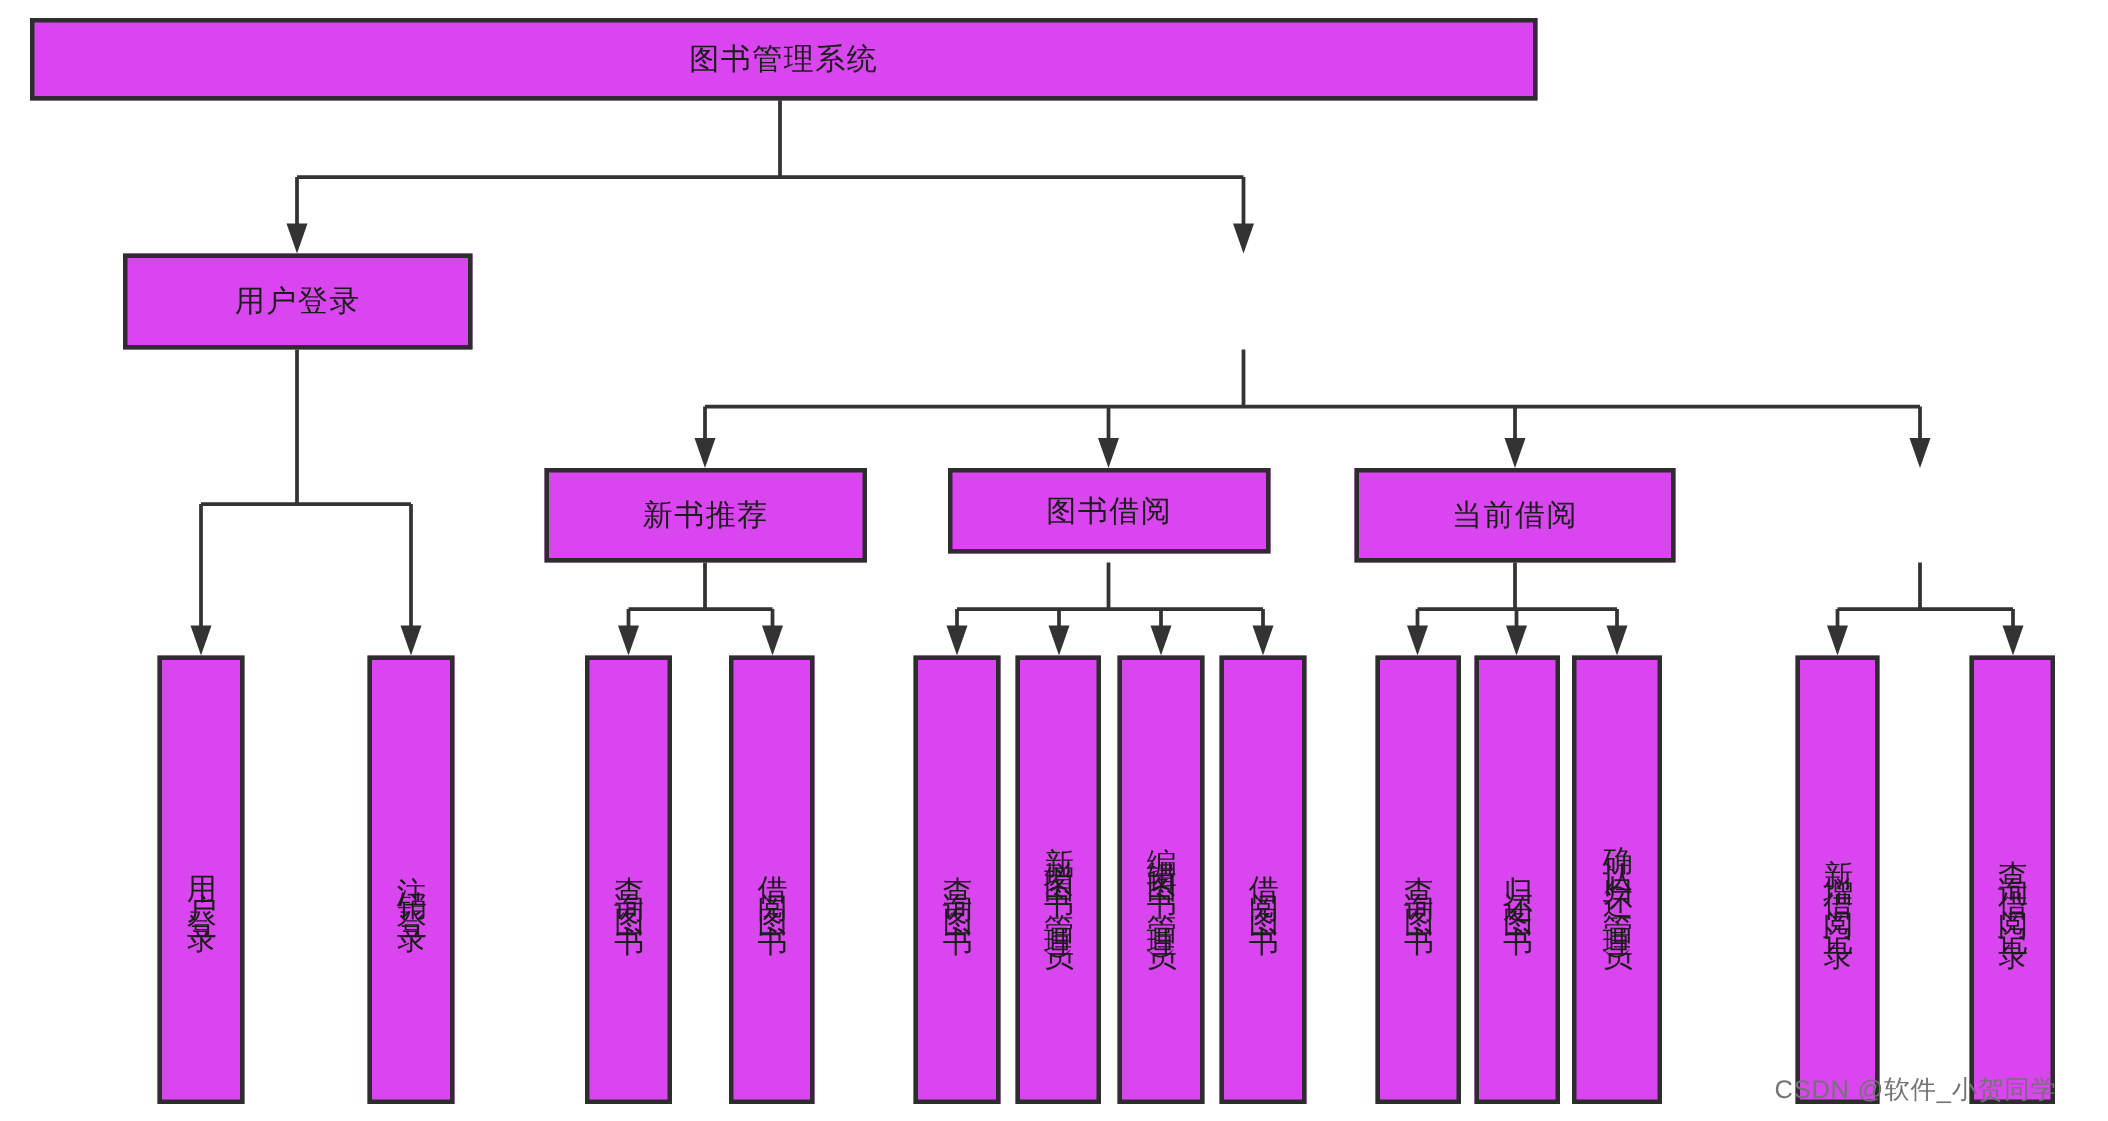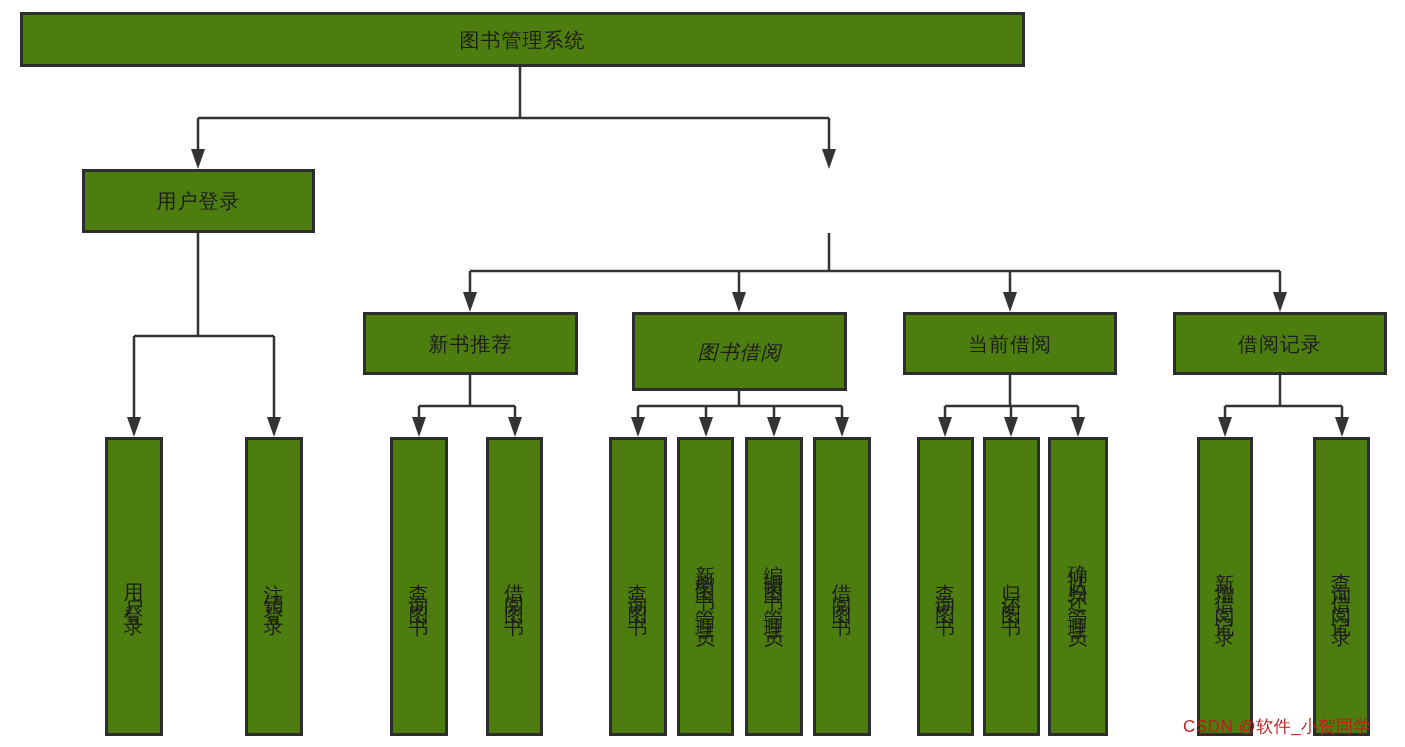--- a/index.html
+++ b/index.html
@@ -16,42 +16,42 @@
   }
   #connectors {
     position: absolute;
     left: 0; top: 0;
     width: 1405px;
     height: 747px;
   }
   .node {
     position: absolute;
     box-sizing: border-box;
-    background: #4d7c0f;
+    background: #d946ef;
     border: 3px solid #2d2d2d;
     color: #1c1c1c;
     display: flex;
     align-items: center;
     justify-content: center;
     font-size: 20px;
     letter-spacing: 1px;
     text-align: center;
     line-height: 1;
   }
   .vnode {
     writing-mode: vertical-rl;
     letter-spacing: 11px;
     padding-top: 6px;
   }
   .watermark {
     position: absolute;
     left: 1183px;
     top: 715px;
     font-size: 17px;
-    color: #b91c1c;
+    color: #737373;
     letter-spacing: 0.5px;
     white-space: nowrap;
   }
 </style>
 </head>
 <body>
 
 <div id="canvas">
 
   <svg id="connectors" viewBox="0 0 1405 747" xmlns="http://www.w3.org/2000/svg">
@@ -85,23 +85,22 @@
       <path d="M1225 437 l-7 -20 h14 z"></path>
       <path d="M1342 437 l-7 -20 h14 z"></path>
     </g>
   </svg>
 
   <div class="node" style="left:20px; top:12px; width:1005px; height:55px;">图书管理系统</div>
 
   <div class="node" style="left:82px; top:169px; width:233px; height:64px;">用户登录</div>
 
   <div class="node" style="left:363px; top:312px; width:215px; height:63px;">新书推荐</div>
-  <div class="node" style="left:632px; top:312px; width:215px; height:79px;font-style:italic;">图书借阅</div>
+  <div class="node" style="left:632px; top:312px; width:215px; height:57px;">图书借阅</div>
   <div class="node" style="left:903px; top:312px; width:214px; height:63px;text-align:center;">当前借阅</div>
-  <div class="node" style="left:1173px; top:312px; width:214px; height:63px;">借阅记录</div>
 
   <div class="node vnode" style="left:105px; top:437px; width:58px; height:299px;">用户登录</div>
   <div class="node vnode" style="left:245px; top:437px; width:58px; height:299px;">注销登录</div>
   <div class="node vnode" style="left:390px; top:437px; width:58px; height:299px;">查询图书</div>
   <div class="node vnode" style="left:486px; top:437px; width:57px; height:299px;">借阅图书</div>
   <div class="node vnode" style="left:609px; top:437px; width:58px; height:299px;">查询图书</div>
   <div class="node vnode" style="left:677px; top:437px; width:57px; height:299px; letter-spacing:9px;">新增图书（管理员）</div>
   <div class="node vnode" style="left:745px; top:437px; width:58px; height:299px; letter-spacing:9px;">编辑图书（管理员）</div>
   <div class="node vnode" style="left:813px; top:437px; width:58px; height:299px;">借阅图书</div>
   <div class="node vnode" style="left:917px; top:437px; width:57px; height:299px;">查询图书</div>

